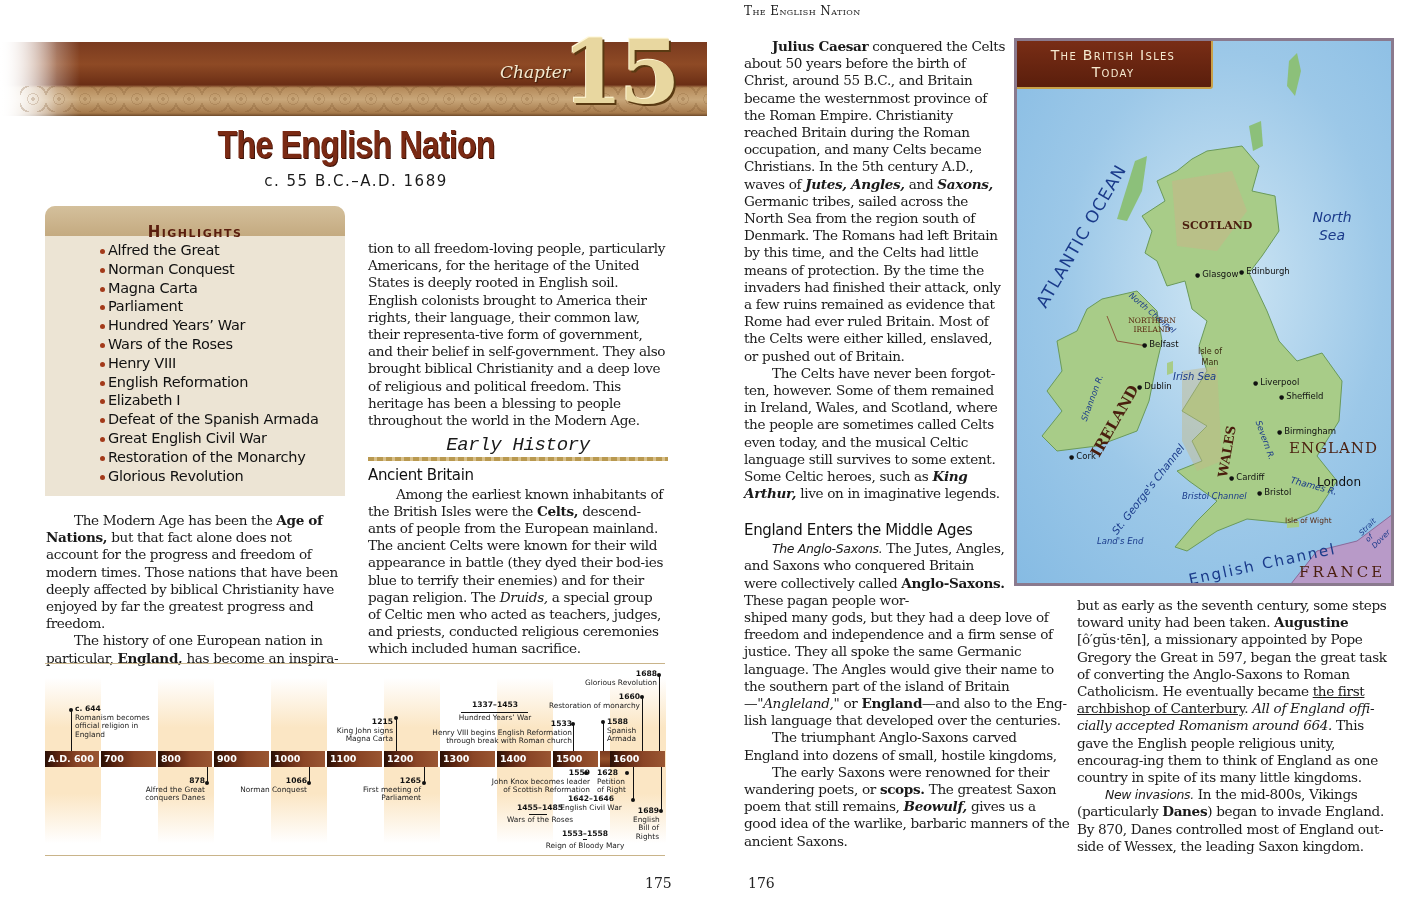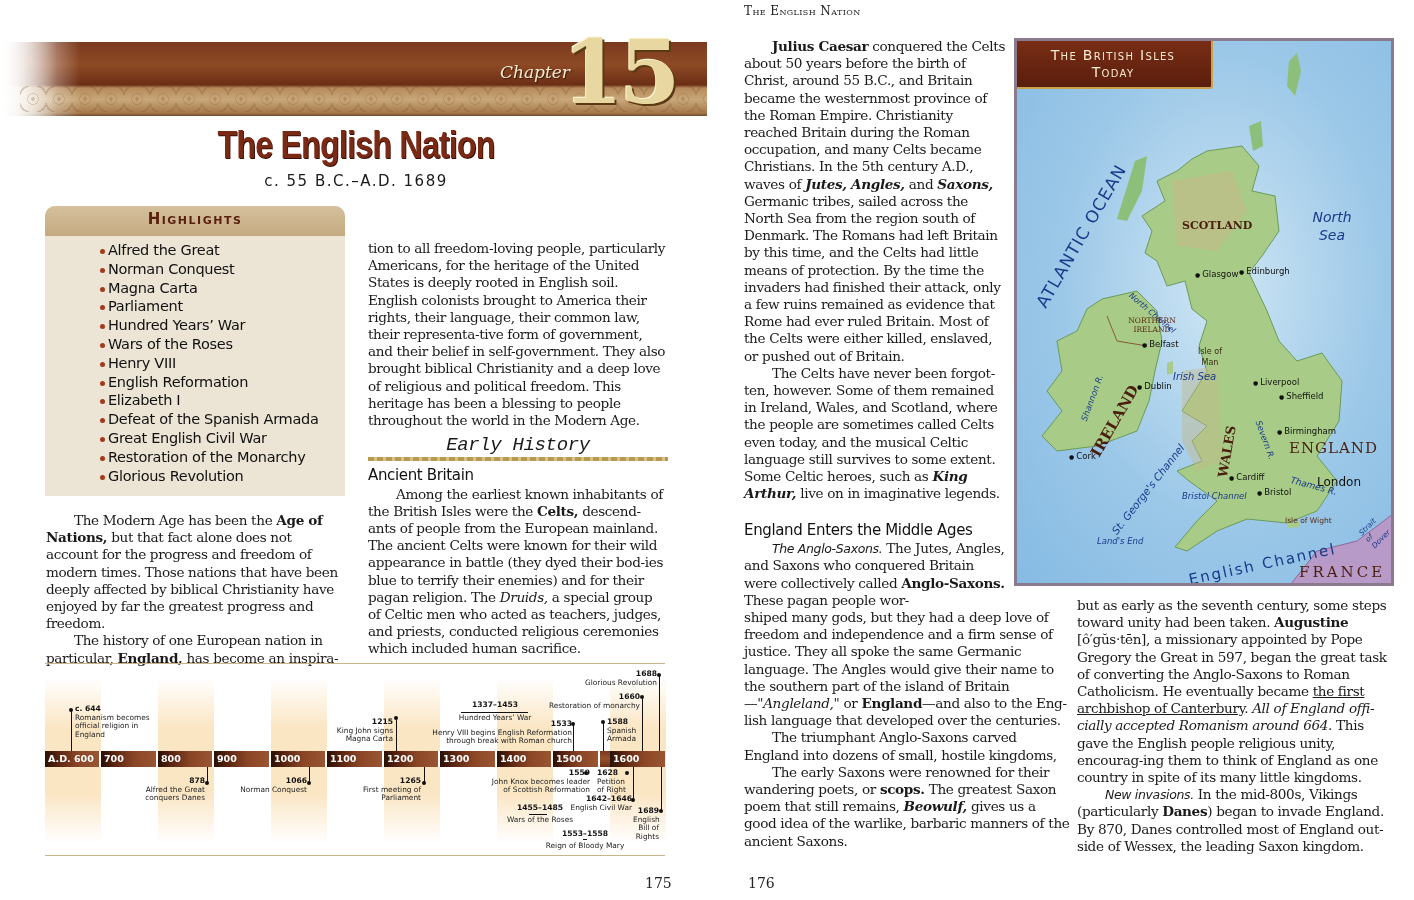--- a/index.html
+++ b/index.html
@@ -49,21 +49,21 @@
   }
 
   
   .highlights {
     position: absolute; left: 45px; top: 206px; width: 300px; height: 290px;
     background: #ece4d4; border-radius: 10px 10px 0 0;
   }
   .highlights-head {
     height: 30px; border-radius: 10px 10px 0 0;
     background: linear-gradient(180deg, #d4c09c, #c4aa80);
-    text-align: center; padding-top: 4px;
+    text-align: center; padding-top: 17px;
     font-family: "DejaVu Sans", sans-serif; font-weight: bold; font-size: 15px;
     letter-spacing: 1.5px; color: #5a1e0e; font-variant: small-caps;
   }
   .highlights ul { list-style: none; padding: 5px 0 0 55px; }
   .highlights li {
     font-family: "DejaVu Sans", sans-serif; font-size: 14.5px; line-height: 18.8px;
     color: #111; position: relative; padding-left: 8px; letter-spacing: -0.3px;
   }
   .highlights li::before {
     content: ""; position: absolute; left: 0; top: 8px; width: 5px; height: 5px;
@@ -259,21 +259,21 @@
 
     <div class="tl-line" style="left:558px;top:58px;height:29px"></div>
     <div class="tl-dot" style="left:556px;top:56px"></div>
     <div class="tl-ev" style="left:562px;top:54px;width:50px"><b>1588</b><br><span>Spanish Armada</span></div>
 
     <div class="tl-dot" style="left:580px;top:107px"></div>
     <div class="tl-ev" style="left:552px;top:105px;width:34px;text-align:left"><b>1628</b><br><span>Petition of Right</span></div>
 
     <div class="tl-line" style="left:588px;top:103px;height:33px"></div>
     <div class="tl-dot" style="left:586px;top:134px"></div>
-    <div class="tl-ev" style="left:505px;top:131px;width:82px;text-align:right"><b>1642–1646</b><br><span>English Civil War</span></div>
+    <div class="tl-ev" style="left:505px;top:131px;width:82px;text-align:center"><b>1642–1646</b><br><span>English Civil War</span></div>
 
     <div class="tl-line" style="left:597px;top:33px;height:54px"></div>
     <div class="tl-dot" style="left:595px;top:31px"></div>
     <div class="tl-ev" style="left:480px;top:29px;width:115px;text-align:right"><b>1660</b><br><span>Restoration of monarchy</span></div>
 
     <div class="tl-line" style="left:614px;top:11px;height:76px"></div>
     <div class="tl-dot" style="left:612px;top:9px"></div>
     <div class="tl-ev" style="left:520px;top:6px;width:92px;text-align:right"><b>1688</b><br><span>Glorious Revolution</span></div>
 
     <div class="tl-line" style="left:616px;top:103px;height:44px"></div>

